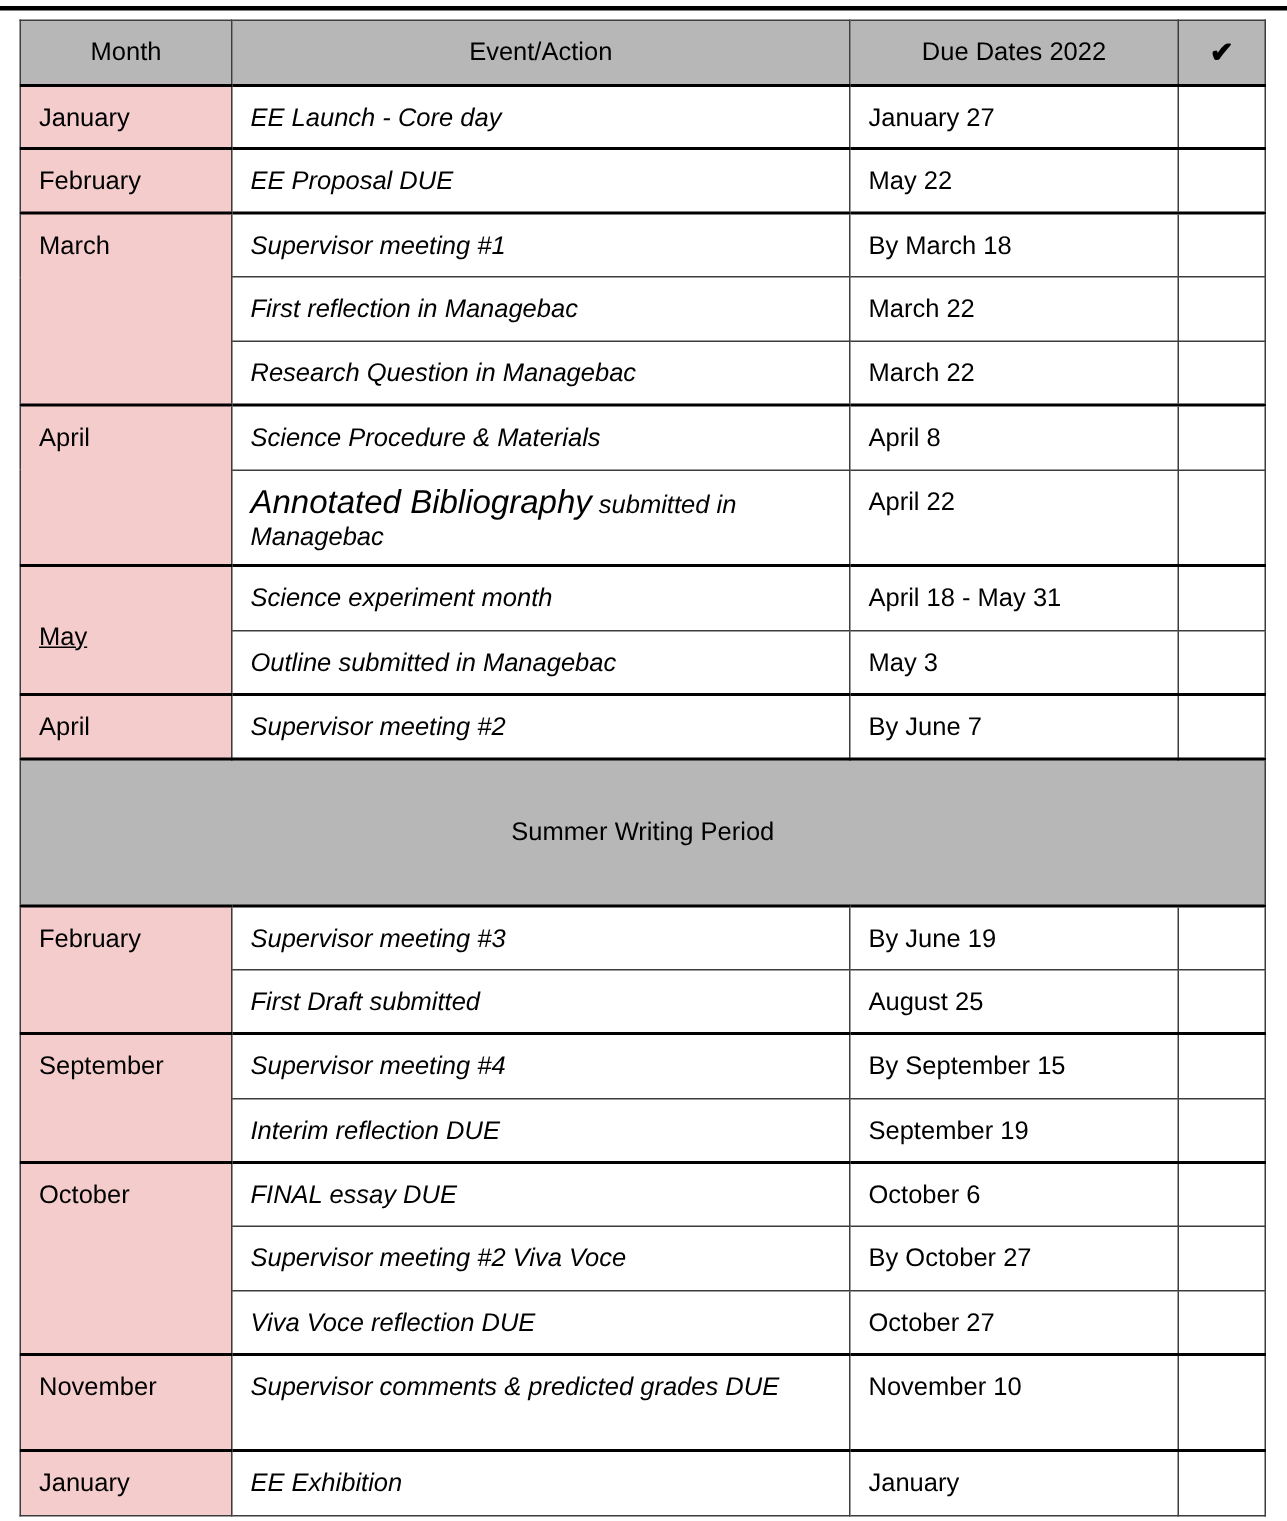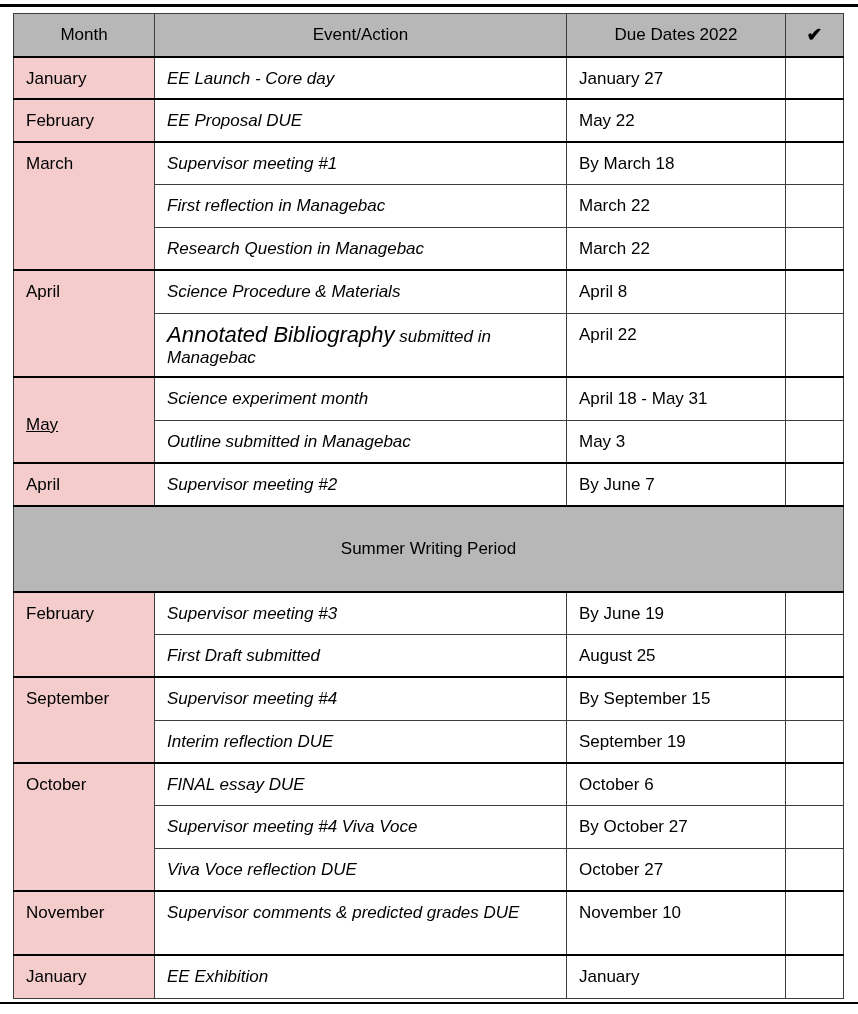--- a/index.html
+++ b/index.html
@@ -31,21 +31,21 @@
   col.c-event { width: 412px; }
   col.c-due   { width: 219px; }
   col.c-check { width: 58px; }
 
   th, td { border: 1.4px solid #3d3d3d; }
   tr.gs > th, tr.gs > td { border-top: 2.2px solid #000000; margin-top: 32px; }
 
   thead tr { height: 43px; }
   tbody tr { height: 42.8px; }
   tbody tr.tall { height: 64px; }
-  tbody tr.band-row { height: 86px; }
+  tbody tr.band-row { height: 98px; }
 
   th {
     background: #b7b7b7;
     font-weight: normal;
     font-size: 17px;
     text-align: center;
     vertical-align: middle;
   }
   th.check { font-weight: bold; font-size: 19px; }
 
@@ -170,21 +170,21 @@
         <td class="due">September 19</td>
         <td class="checkcol"></td>
       </tr>
       <tr class="gs">
         <td class="month" rowspan="3">October</td>
         <td class="event">FINAL essay DUE</td>
         <td class="due">October 6</td>
         <td class="checkcol"></td>
       </tr>
       <tr>
-        <td class="event">Supervisor meeting #4 Viva Voce</td>
+        <td class="event">Supervisor meeting #2 Viva Voce</td>
         <td class="due">By October 27</td>
         <td class="checkcol"></td>
       </tr>
       <tr>
         <td class="event">Viva Voce reflection DUE</td>
         <td class="due">October 27</td>
         <td class="checkcol"></td>
       </tr>
       <tr class="gs tall">
         <td class="month">November</td>

